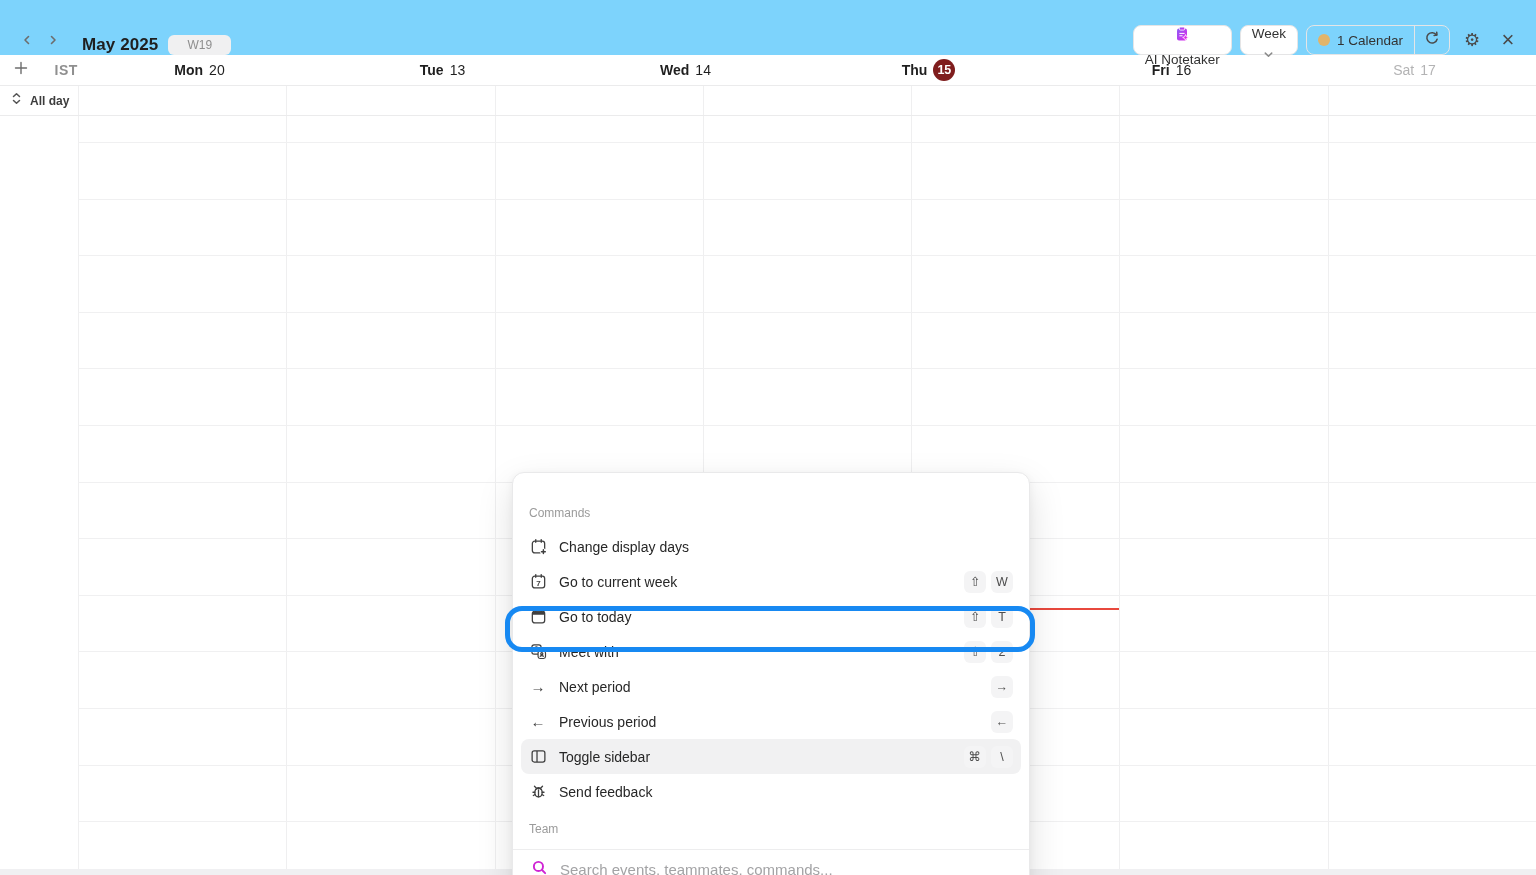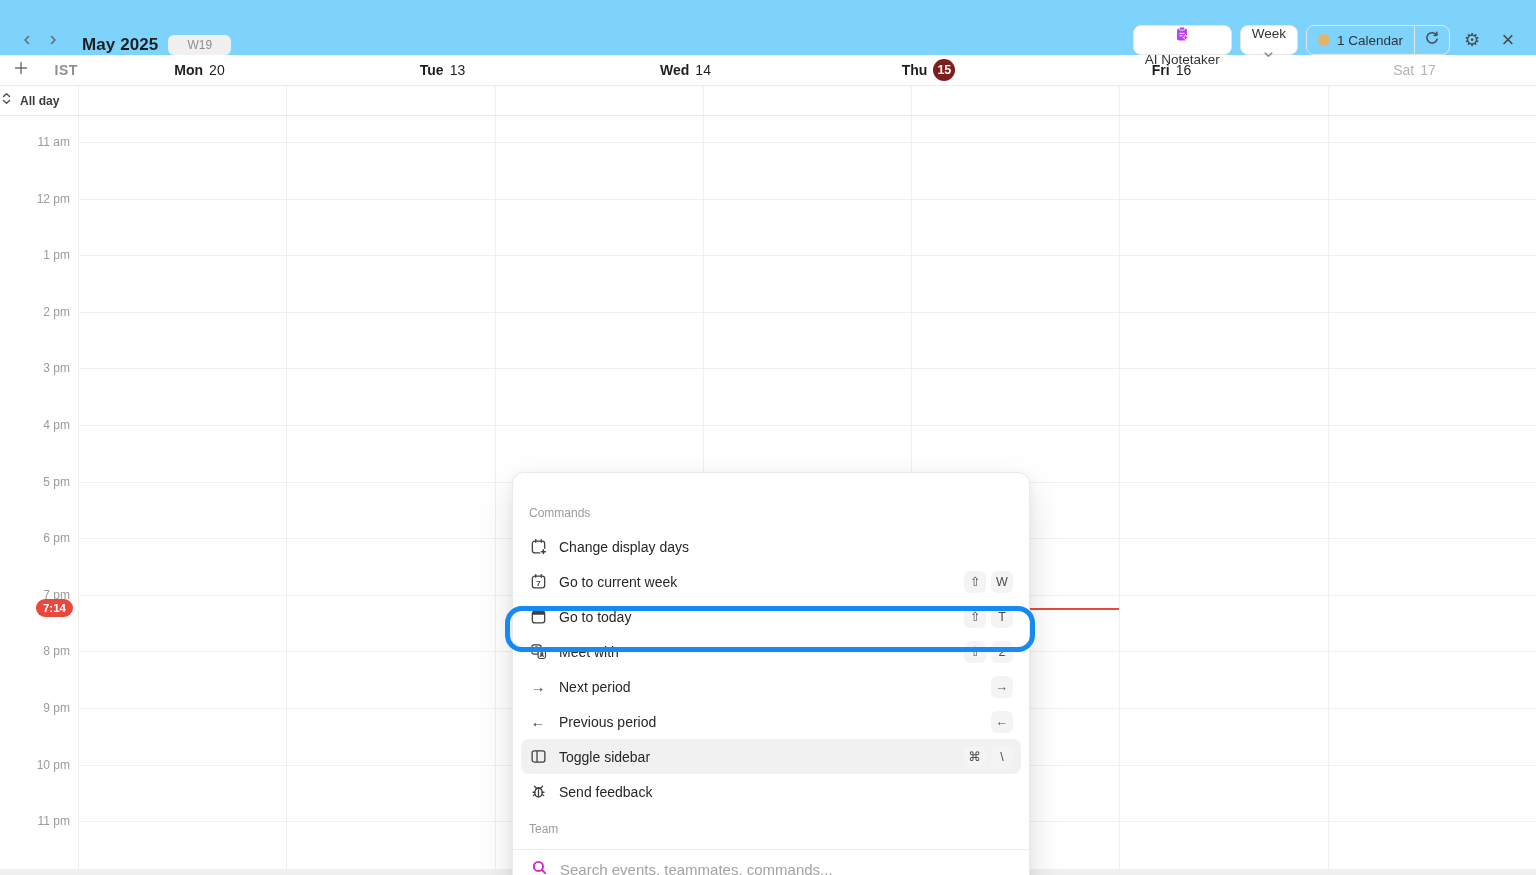--- a/index.html
+++ b/index.html
@@ -29,21 +29,21 @@
   .tz { font-size:14px; color:#8f8f8f; letter-spacing:.6px; font-weight:600; }
   .day-cells { flex:1; display:flex; }
   .day-cell { flex:1; display:flex; align-items:center; justify-content:center; gap:6px; font-size:14px; cursor:pointer; }
   .day-cell .dname { font-weight:600; color:#1f1f1f; }
   .day-cell .dnum { color:#1f1f1f; }
   .day-cell.muted .dname, .day-cell.muted .dnum { color:#b3b3b4; font-weight:500; }
   .day-cell .dnum.today-badge { background:#7f1d1d; color:#fff; width:22px; height:22px; border-radius:50%; display:flex; align-items:center; justify-content:center; font-size:12.5px; font-weight:600; }
 
   
   .allday-row { position:absolute; top:85px; left:0; right:0; height:31px; display:flex; border-top:1px solid #ebebec; border-bottom:1px solid #ebebec; z-index:10; background:#fff; }
-  .allday-gutter { width:78px; flex:none; display:flex; align-items:center; gap:7px; padding-left:0; }
+  .allday-gutter { width:78px; flex:none; display:flex; align-items:center; gap:7px; padding-left:10px; }
   .allday-label { font-size:12px; font-weight:600; color:#3c3c3c; }
   .allday-cells { flex:1; display:flex; }
   .allday-cell { flex:1; border-left:1px solid #efeff0; }
 
   
   .grid { position:absolute; top:116px; left:0; right:0; bottom:0; }
   .gutter-col { position:absolute; left:0; top:0; bottom:0; width:78px; z-index:6; }
   .hour-label { position:absolute; right:8px; transform:translateY(-50%); font-size:12px; color:#9b9b9b; white-space:nowrap; }
   .cols { position:absolute; left:78px; right:0; top:0; bottom:0; }
   .colwrap { position:absolute; inset:0; display:flex; }
@@ -180,36 +180,20 @@
       <div class="allday-cell"></div>
       <div class="allday-cell"></div>
       <div class="allday-cell"></div>
       <div class="allday-cell"></div>
       <div class="allday-cell"></div>
       <div class="allday-cell"></div>
     </div>
 </div>
 
 <div class="grid">
-  <div class="gutter-col" id="gutter-col">
-      <div class="hour-label" style="top: 26px;">11 am</div>
-      <div class="hour-label" style="top: 83px;">12 pm</div>
-      <div class="hour-label" style="top: 139px;">1 pm</div>
-      <div class="hour-label" style="top: 196px;">2 pm</div>
-      <div class="hour-label" style="top: 252px;">3 pm</div>
-      <div class="hour-label" style="top: 309px;">4 pm</div>
-      <div class="hour-label" style="top: 366px;">5 pm</div>
-      <div class="hour-label" style="top: 422px;">6 pm</div>
-      <div class="hour-label" style="top: 479px;">7 pm</div>
-      <div class="hour-label" style="top: 535px;">8 pm</div>
-      <div class="hour-label" style="top: 592px;">9 pm</div>
-      <div class="hour-label" style="top: 649px;">10 pm</div>
-      <div class="hour-label" style="top: 705px;">11 pm</div>
-      <div class="now-badge" style="top: 492px; background: rgb(232, 72, 61);">7:14</div>
-    </div>
   <div class="cols" id="cols">
       <div class="colwrap" id="colwrap">
         <div class="col"></div>
         <div class="col"></div>
         <div class="col"></div>
         <div class="col"></div>
         <div class="col"></div>
         <div class="col"></div>
         <div class="col"></div>
       </div>

